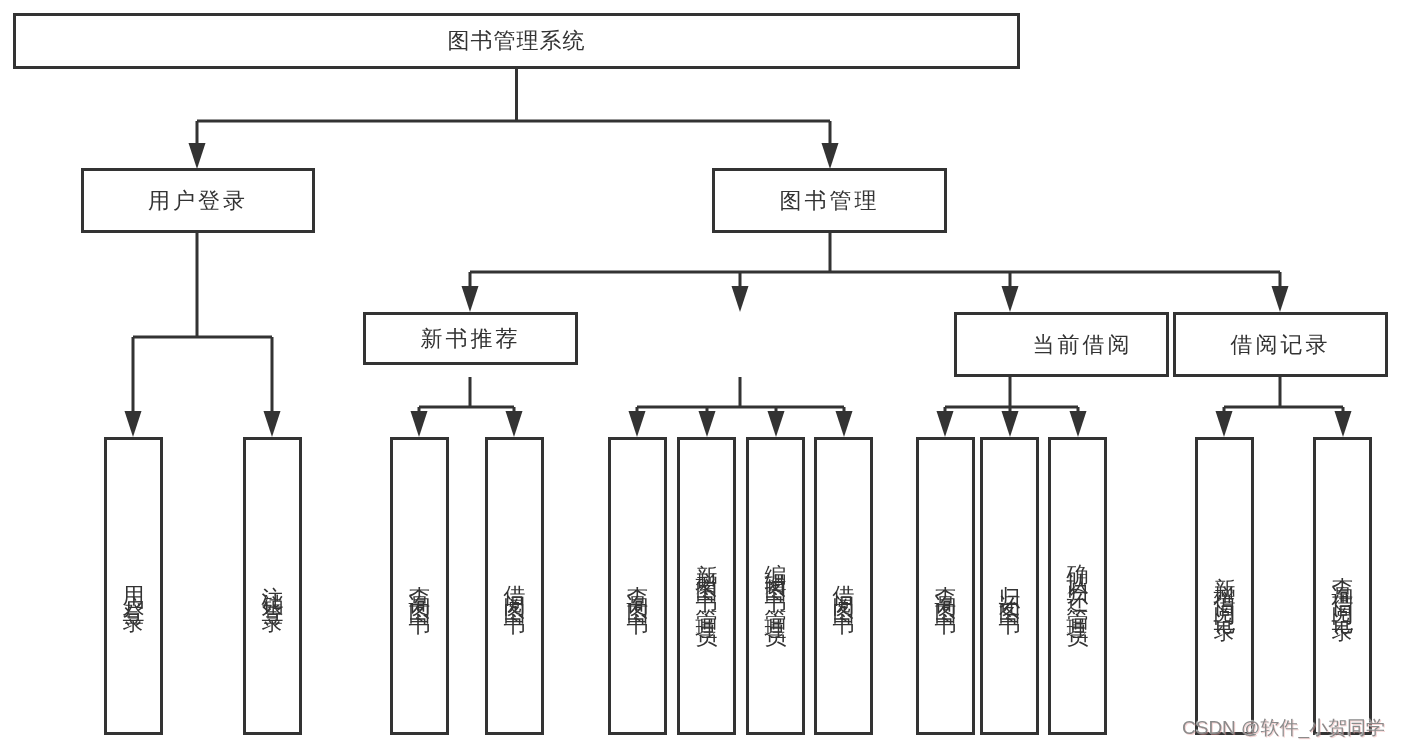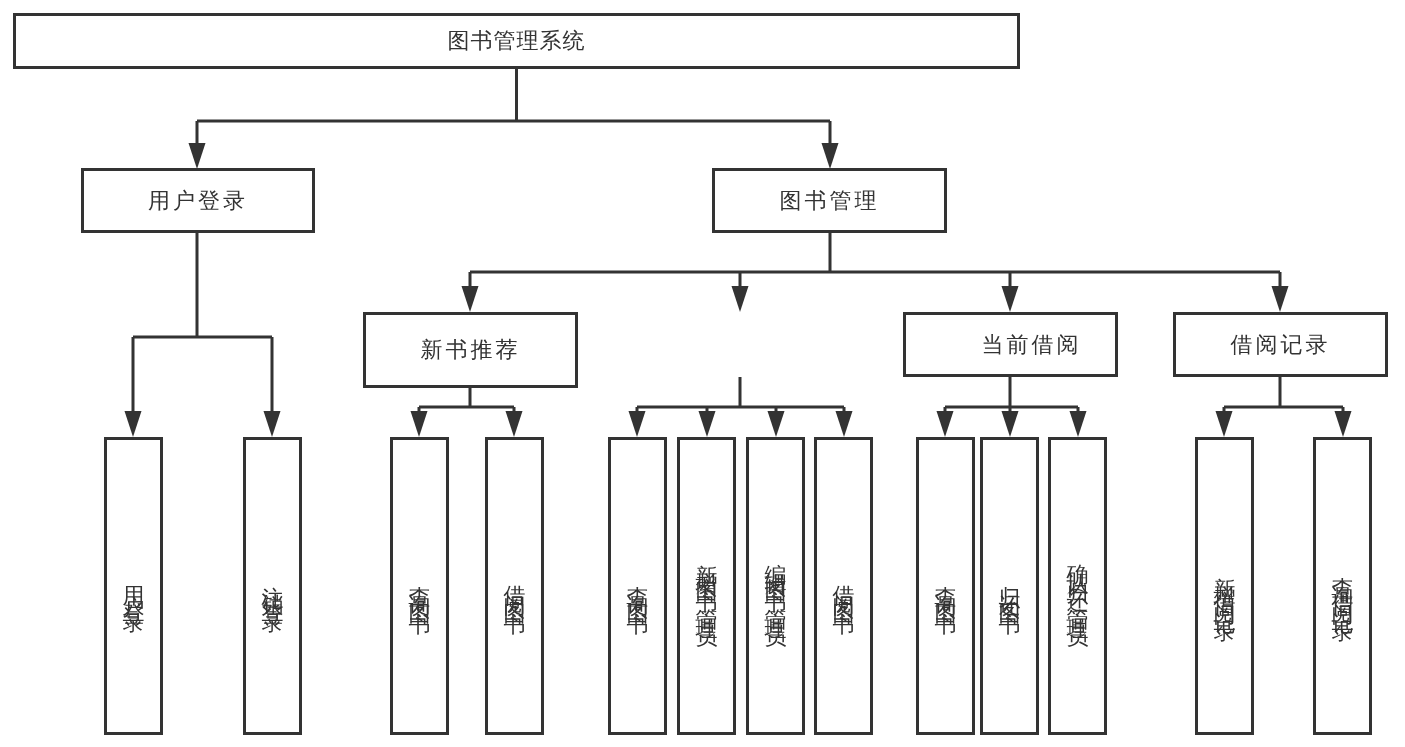--- a/index.html
+++ b/index.html
@@ -108,36 +108,37 @@
       <polygon points="1215.5,411 1232.5,411 1224,437"></polygon>
       <polygon points="1334.5,411 1351.5,411 1343,437"></polygon>
     </g>
   </svg>
 
   <div class="box h-box root-box" style="left:13px; top:13px; width:1007px; height:56px;">图书管理系统</div>
 
   <div class="box h-box" style="left:81px; top:168px; width:234px; height:65px;">用户登录</div>
   <div class="box h-box" style="left:712px; top:168px; width:235px; height:65px;text-align:right;">图书管理</div>
 
-  <div class="box h-box" style="left:363px; top:312px; width:215px; height:76px;">新书推荐</div>
-  <div class="box h-box" style="left:903px; top:312px; width:215px; height:65px;padding-left:42px;">当前借阅</div>
+  <div class="box h-box" style="left:363px; top:312px; width:215px; height:53px;">新书推荐</div>
+  <div class="box h-box" style="left:954px; top:312px; width:215px; height:65px;padding-left:42px;">当前借阅</div>
   <div class="box h-box" style="left:1173px; top:312px; width:215px; height:65px;">借阅记录</div>
 
   <div class="box v-box" style="left:104px; top:437px; width:59px; height:298px;">用户登录</div>
   <div class="box v-box" style="left:243px; top:437px; width:59px; height:298px;">注销登录</div>
 
   <div class="box v-box" style="left:390px; top:437px; width:59px; height:298px;">查询图书</div>
   <div class="box v-box" style="left:485px; top:437px; width:59px; height:298px;">借阅图书</div>
 
   <div class="box v-box" style="left:608px; top:437px; width:59px; height:298px;">查询图书</div>
   <div class="box v-box" style="left:677px; top:437px; width:59px; height:298px;">新增图书（管理员）</div>
   <div class="box v-box" style="left:746px; top:437px; width:59px; height:298px;">编辑图书（管理员）</div>
   <div class="box v-box" style="left:814px; top:437px; width:59px; height:298px;">借阅图书</div>
 
   <div class="box v-box" style="left:916px; top:437px; width:59px; height:298px;">查询图书</div>
   <div class="box v-box" style="left:980px; top:437px; width:59px; height:298px;">归还图书</div>
   <div class="box v-box" style="left:1048px; top:437px; width:59px; height:298px;">确认归还（管理员）</div>
 
   <div class="box v-box" style="left:1195px; top:437px; width:59px; height:298px;">新增借阅记录</div>
   <div class="box v-box" style="left:1313px; top:437px; width:59px; height:298px;">查询借阅记录</div>
 
+  <div class="watermark">CSDN @软件_小贺同学</div>
 
 </div>
 
 </body></html>

